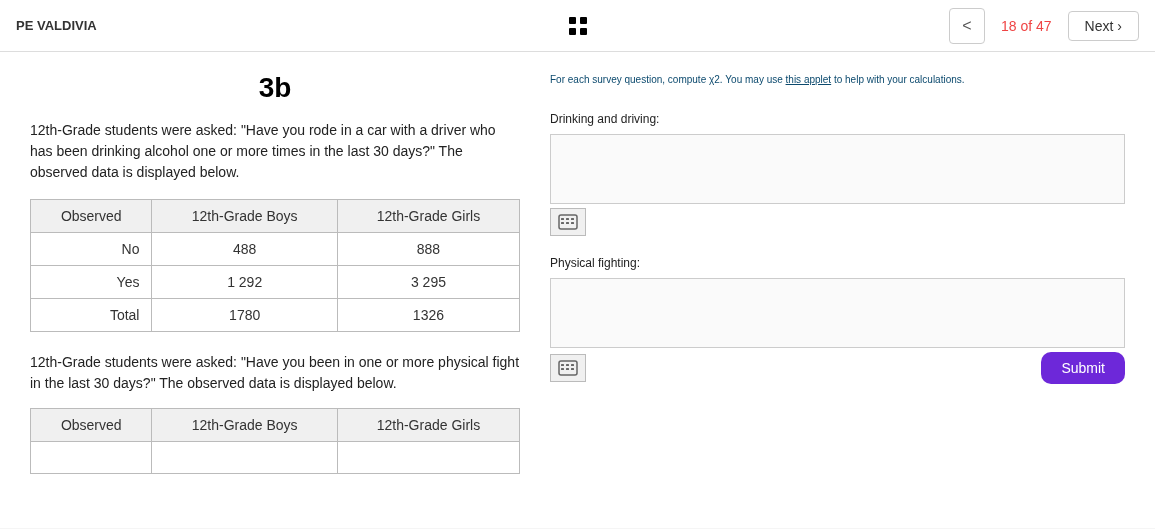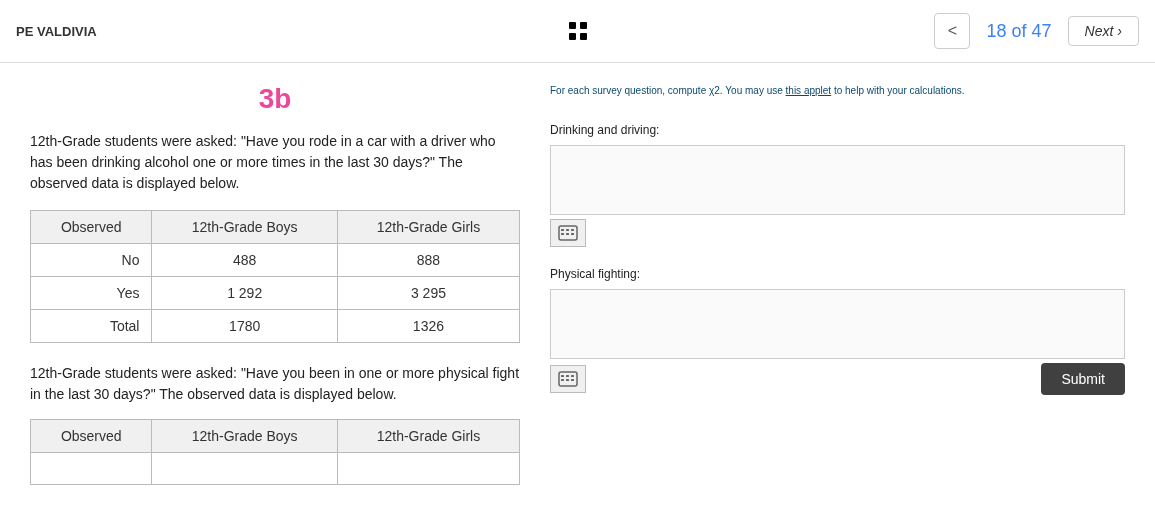--- a/index.html
+++ b/index.html
@@ -13,21 +13,21 @@
     }
 
     
     .header {
       display: flex;
       align-items: center;
       justify-content: space-between;
       background: #fff;
       border-bottom: 1px solid #ddd;
       padding: 12px 16px;
-      height: 63px;
+      height: 52px;
       position: relative;
     }
     .header-left {
       display: flex;
       align-items: center;
       gap: 12px;
     }
     .header-title {
       font-size: 13px;
       font-weight: bold;
@@ -60,58 +60,57 @@
       border: 1px solid #ccc;
       border-radius: 4px;
       cursor: pointer;
       display: flex;
       align-items: center;
       justify-content: center;
       font-size: 16px;
       color: #555;
     }
     .page-count {
-      font-size: 18px;
-      color: #3b82f6;
+      font-size: 14px;
+      color: #ef4444;
       padding: 0 8px;
       text-align: center;
     }
     .next-btn {
       background: #fff;
       border: 1px solid #ccc;
       border-radius: 4px;
       padding: 6px 16px;
       cursor: pointer;
       font-size: 14px;
       color: #333;
       display: flex;
       align-items: flex-start;
       gap: 4px;
-      font-style: italic;
     }
 
     
     .main {
       display: flex;
       padding: 20px 30px;
       gap: 30px;
       background: #fff;
       min-height: 476px;
     }
 
     
     .left-col {
       flex: 0 0 490px;
     }
     .section-number {
       font-size: 28px;
       font-weight: bold;
       text-align: center;
       margin-bottom: 16px;
-      color: #ec4899;
+      color: #000000;
     }
     .question-text {
       font-size: 14px;
       color: #222;
       line-height: 1.5;
       margin-bottom: 16px;
     }
 
     
     .data-table {
@@ -216,24 +215,24 @@
       background: #fafafa;
       margin-bottom: 4px;
     }
     .answer-input-row2 {
       display: flex;
       align-items: center;
       justify-content: space-between;
       margin-top: 4px;
     }
     .submit-btn {
-      background: #404040;
+      background: #6d28d9;
       color: #fff;
       border: none;
-      border-radius: 4px;
+      border-radius: 10px;
       padding: 8px 20px;
       cursor: pointer;
       font-size: 14px;
     }
   </style>
 </head>
 <body>
 
 <div class="header">
   <div class="header-left">

